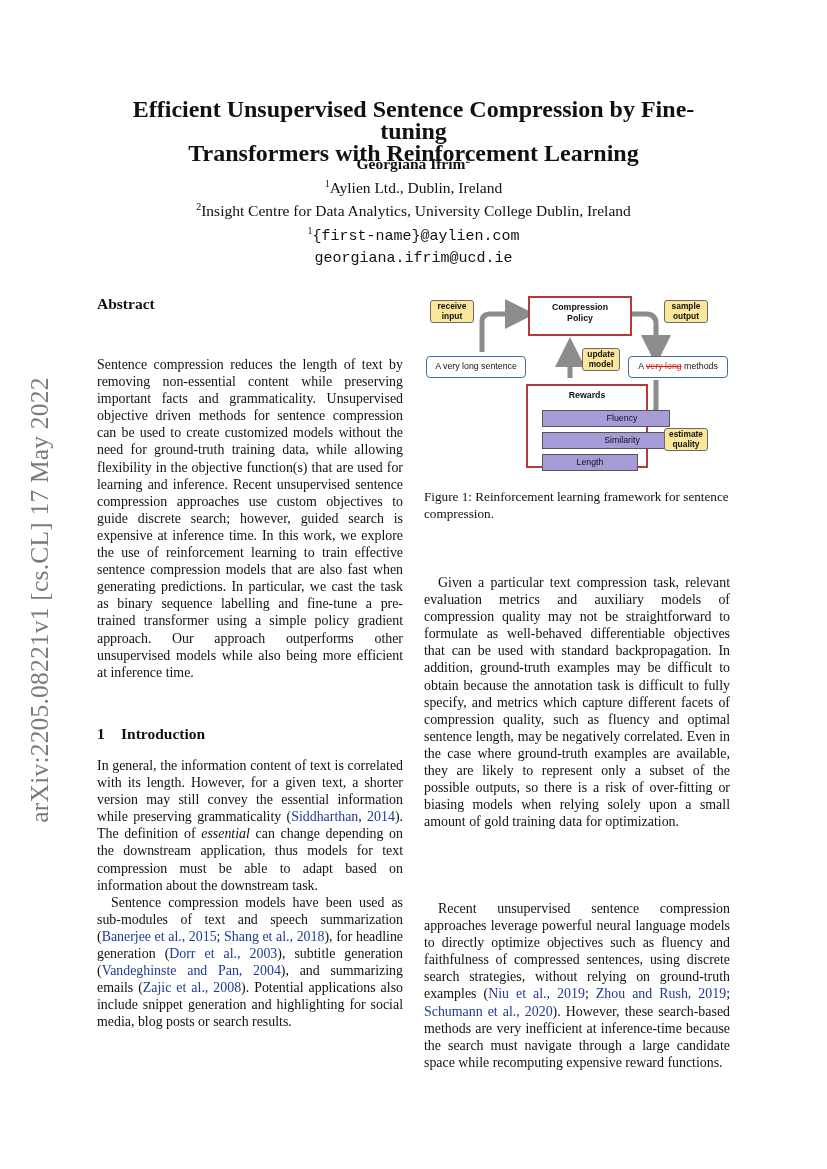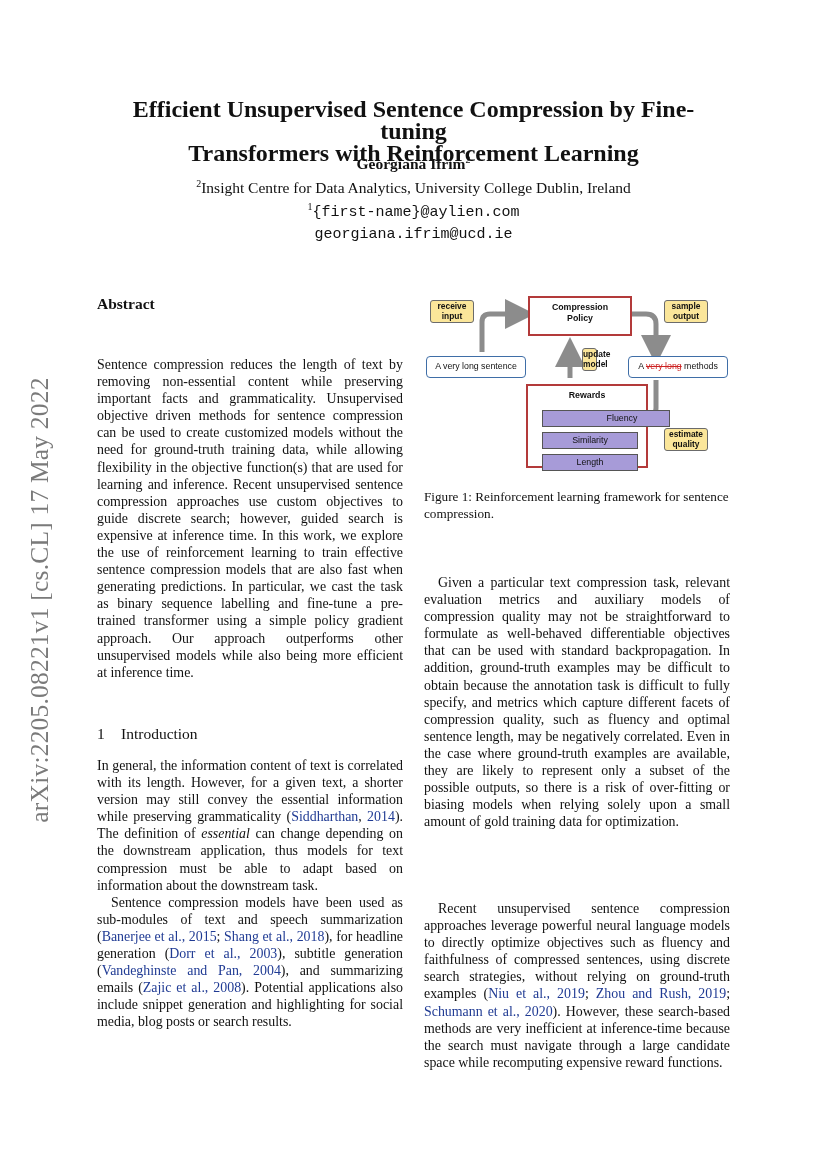--- a/index.html
+++ b/index.html
@@ -15,21 +15,21 @@
   .authors .nm { font-weight:bold; }
   .authors sup { font-size:10px; }
   .mono { font-family:"Liberation Mono","DejaVu Sans Mono",monospace; font-size:15px; }
   .abs-head { position:absolute; left:97px; width:306px; top:295px; text-align:left;
               font-weight:bold; font-size:15.5px; }
   .col { position:absolute; font-size:13.9px; line-height:17.1px; text-align:justify; }
   .col p { margin:0; }
   .lft { left:97px; width:306px; }
   .rgt { left:424px; width:306px; }
   .abstract { top:356px; }
-  .sec { position:absolute; left:97px; top:725px; font-weight:normal; font-size:15.5px; }
+  .sec { position:absolute; left:97px; top:725px; font-weight:bold; font-size:15.5px; }
   .sec .num { display:inline-block; width:24px; }
   .intro { top:757px; }
   .indent { text-indent:14px; }
   .cite { color:#1f3a93; }
   em { font-style:italic; }
   .caption { position:absolute; left:424px; width:306px; top:488px; font-size:13.2px; line-height:17px; }
   .rcol1 { top:574px; }
   .rcol2 { top:900px; }
   
   .fig { position:absolute; left:424px; top:292px; width:310px; height:190px;
@@ -55,20 +55,21 @@
 
 <div class="title">
   <div>Efficient Unsupervised Sentence Compression by Fine-tuning</div>
   <div>Transformers with Reinforcement Learning</div>
 </div>
 
 <div class="authors">
   <div>
     <span class="nm">Georgiana Ifrim</span><sup>2</sup>
   </div>
+  <div><sup>1</sup><span>Aylien Ltd., Dublin, Ireland</span></div>
   <div><sup>2</sup><span>Insight Centre for Data Analytics, University College Dublin, Ireland</span></div>
   <div><sup>1</sup><span class="mono">{first-name}@aylien.com</span></div>
   <div><span class="mono">georgiana.ifrim@ucd.ie</span></div>
 </div>
 
 <div class="abs-head">Abstract</div>
 <div class="col lft abstract">
   <p>Sentence compression reduces the length of text by removing non-essential content while preserving important facts and grammaticality. Unsupervised objective driven methods for sentence compression can be used to create customized models without the need for ground-truth training data, while allowing flexibility in the objective function(s) that are used for learning and inference. Recent unsupervised sentence compression approaches use custom objectives to guide discrete search; however, guided search is expensive at inference time. In this work, we explore the use of reinforcement learning to train effective sentence compression models that are also fast when generating predictions. In particular, we cast the task as binary sequence labelling and fine-tune a pre-trained transformer using a simple policy gradient approach. Our approach outperforms other unsupervised models while also being more efficient at inference time.</p>
 </div>
 
@@ -99,31 +100,31 @@
   </div>
   <div class="box policy" style="left:104px; top:4px; width:104px; height:40px;">
     <div>Compression</div>
       <div>Policy</div>
   </div>
   <div class="box note" style="left:240px; top:8px; width:44px;">
     <div>sample</div>
       <div>output</div>
   </div>
   <div class="box sent" style="left:2px; top:64px; width:100px; height:22px;">A very long sentence</div>
-  <div class="box note" style="left:158px; top:56px; width:15px;">
+  <div class="box note" style="left:158px; top:56px; width:38px;">
     <div>update</div>
       <div>model</div>
   </div>
   <div class="box sent" style="left:204px; top:64px; width:100px; height:22px;">
     <span>A </span><span class="strike">very long</span><span> methods</span>
   </div>
   <div class="box rewards" style="left:102px; top:92px; width:122px; height:84px;">
     <div class="rh">Rewards</div>
     <div class="metric" style="top:24px;padding-left:32px;">Fluency</div>
-    <div class="metric" style="top:46px;">Similarity</div>
+    <div class="metric" style="top:46px;padding-left:32px;">Similarity</div>
     <div class="metric" style="top:68px;">Length</div>
   </div>
   <div class="box note" style="left:240px; top:136px; width:44px;">
     <div>estimate</div>
       <div>quality</div>
   </div>
 </div>
 
 <div class="caption">Figure 1: Reinforcement learning framework for sentence compression.</div>
 

